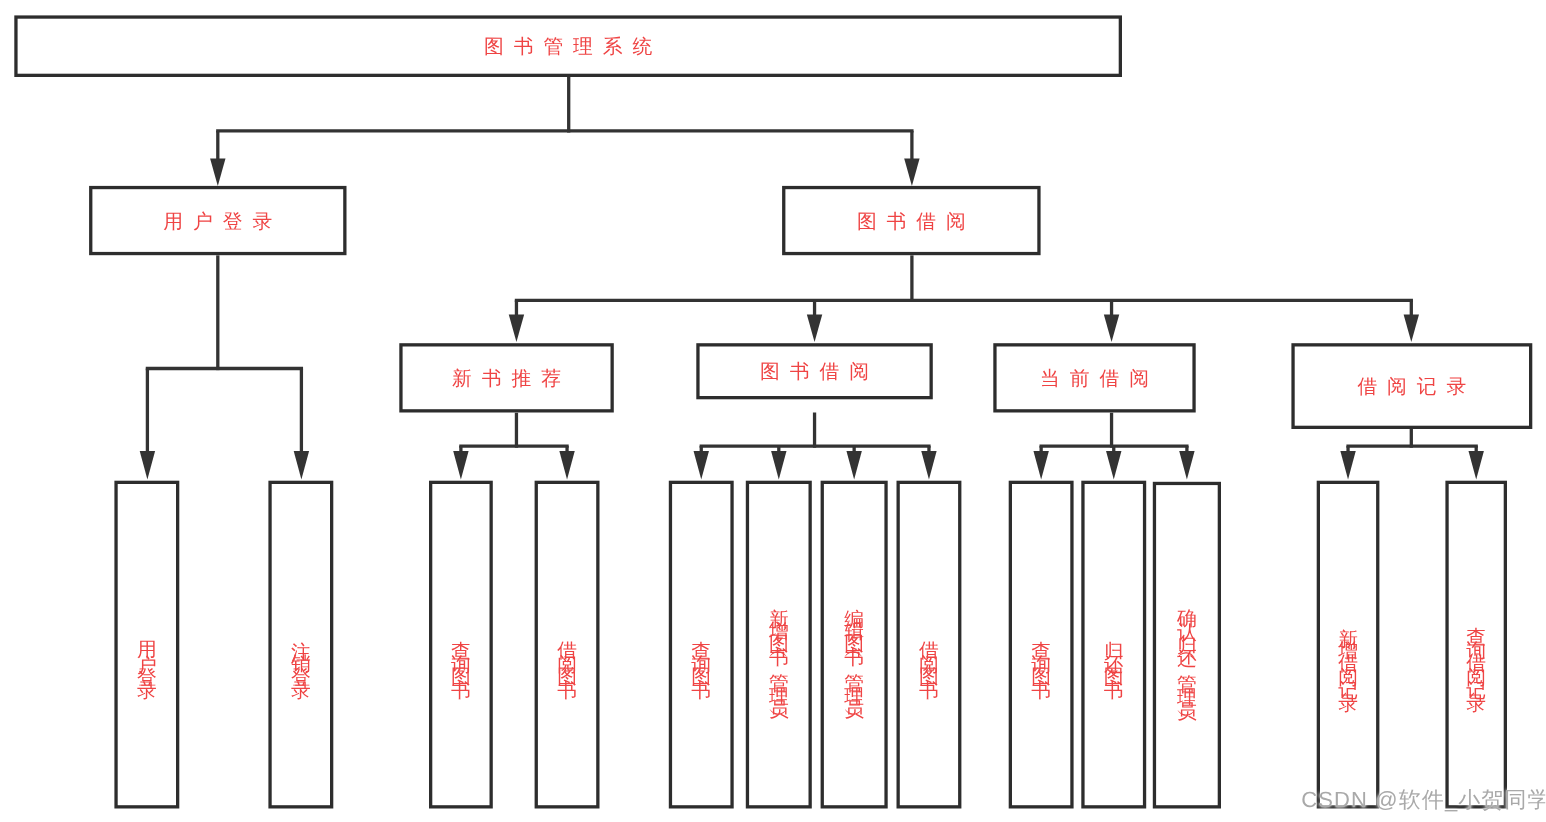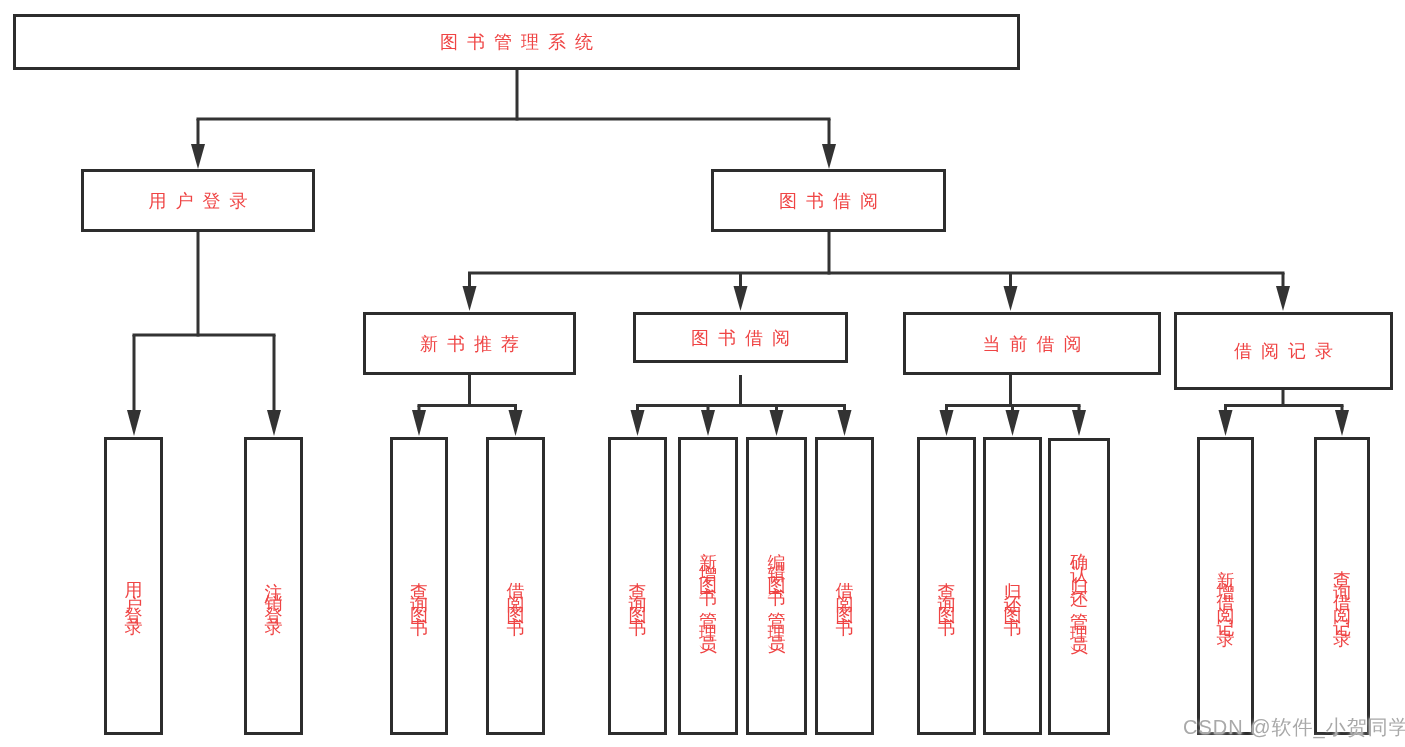--- a/index.html
+++ b/index.html
@@ -111,27 +111,27 @@
     <span class="h-label">图书管理系统</span>
   </div>
 
   <div class="node" style="left:81px;top:169px;width:234px;height:63px;">
     <span class="h-label">用户登录</span>
   </div>
   <div class="node" style="left:711px;top:169px;width:235px;height:63px;">
     <span class="h-label">图书借阅</span>
   </div>
 
-  <div class="node" style="left:363px;top:312px;width:213px;height:63px;">
+  <div class="node" style="left:363px;top:312px;width:195px;height:63px;">
     <span class="h-label">新书推荐</span>
   </div>
   <div class="node" style="left:633px;top:312px;width:215px;height:51px;">
     <span class="h-label">图书借阅</span>
   </div>
-  <div class="node" style="left:903px;top:312px;width:258px;height:63px;">
+  <div class="node" style="left:903px;top:312px;width:184px;height:63px;">
     <span class="h-label">当前借阅</span>
   </div>
   <div class="node" style="left:1174px;top:312px;width:219px;height:78px;">
     <span class="h-label">借阅记录</span>
   </div>
 
   <div class="node" style="left:104px;top:437px;width:59px;height:298px;">
     <span class="v-label">用户登录</span>
   </div>
   <div class="node" style="left:244px;top:437px;width:59px;height:298px;">

